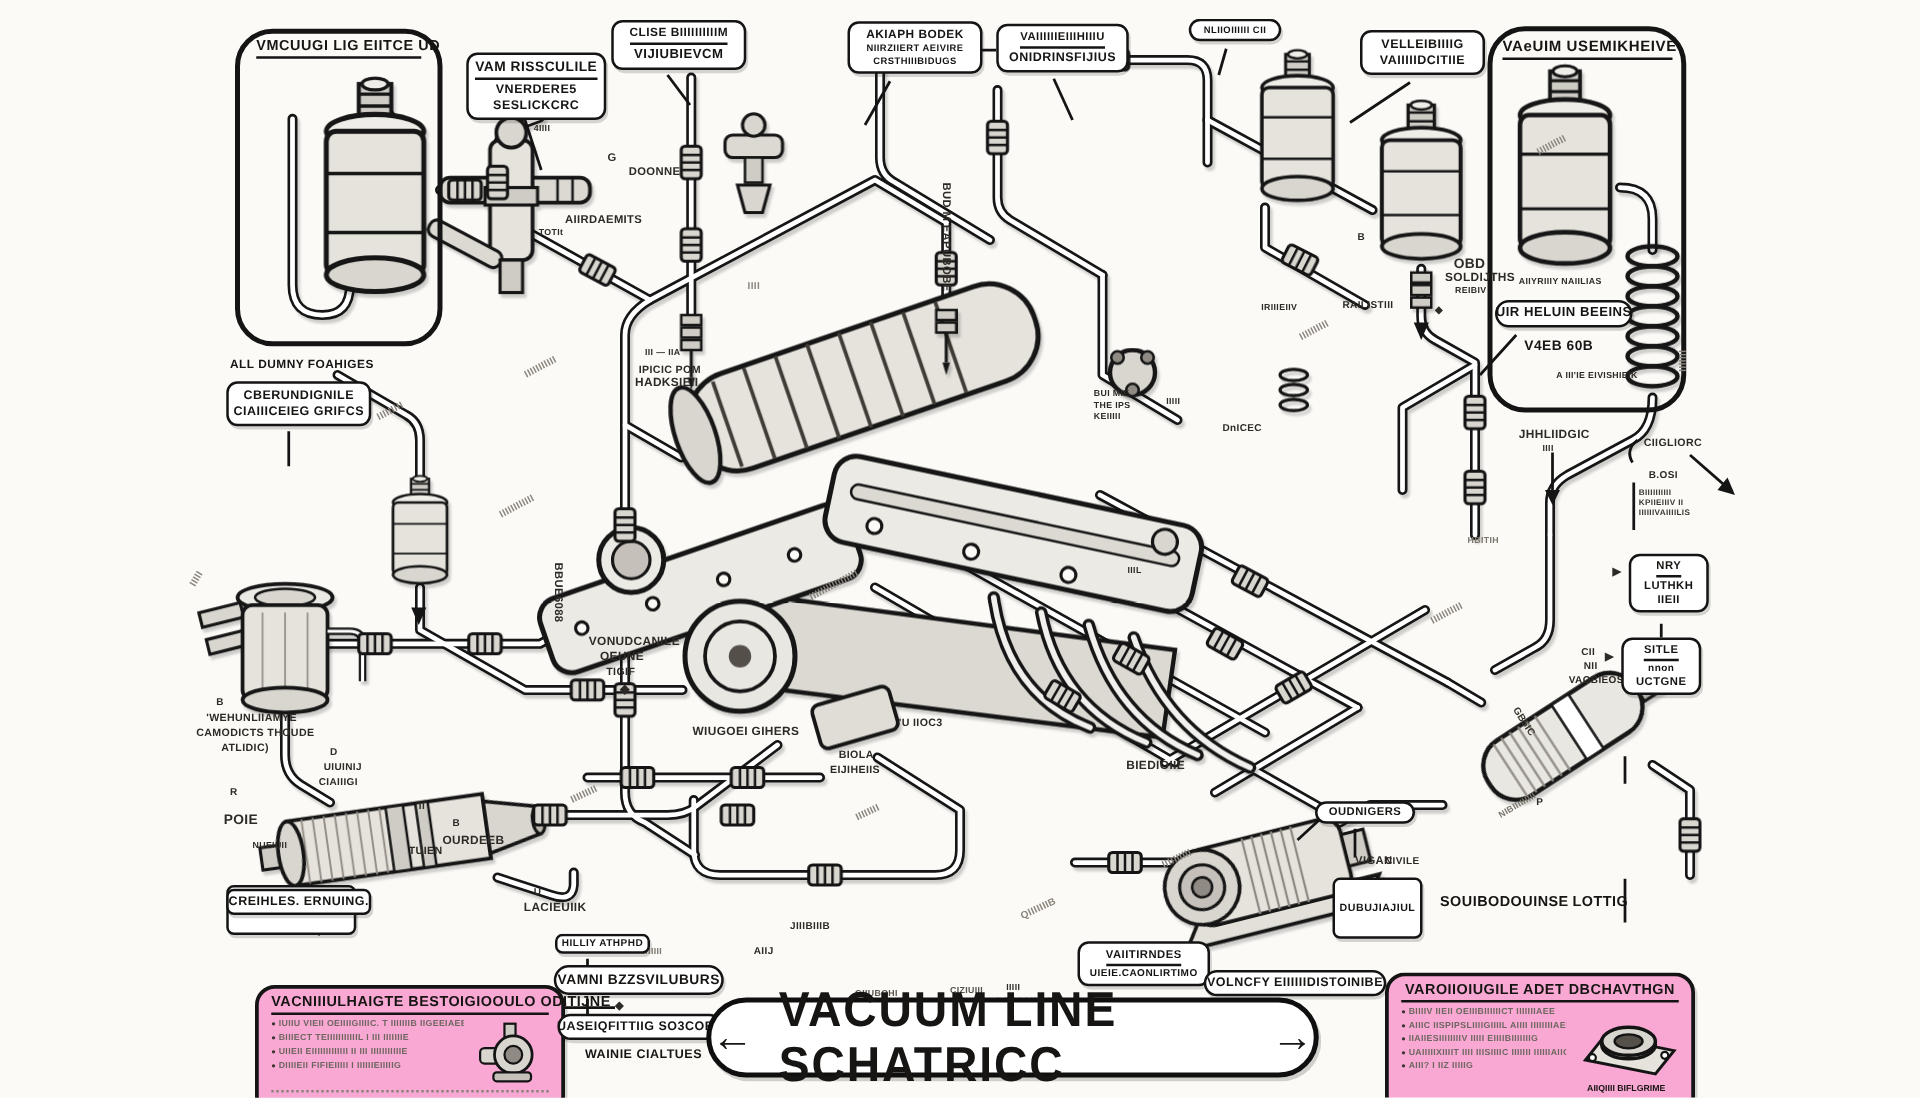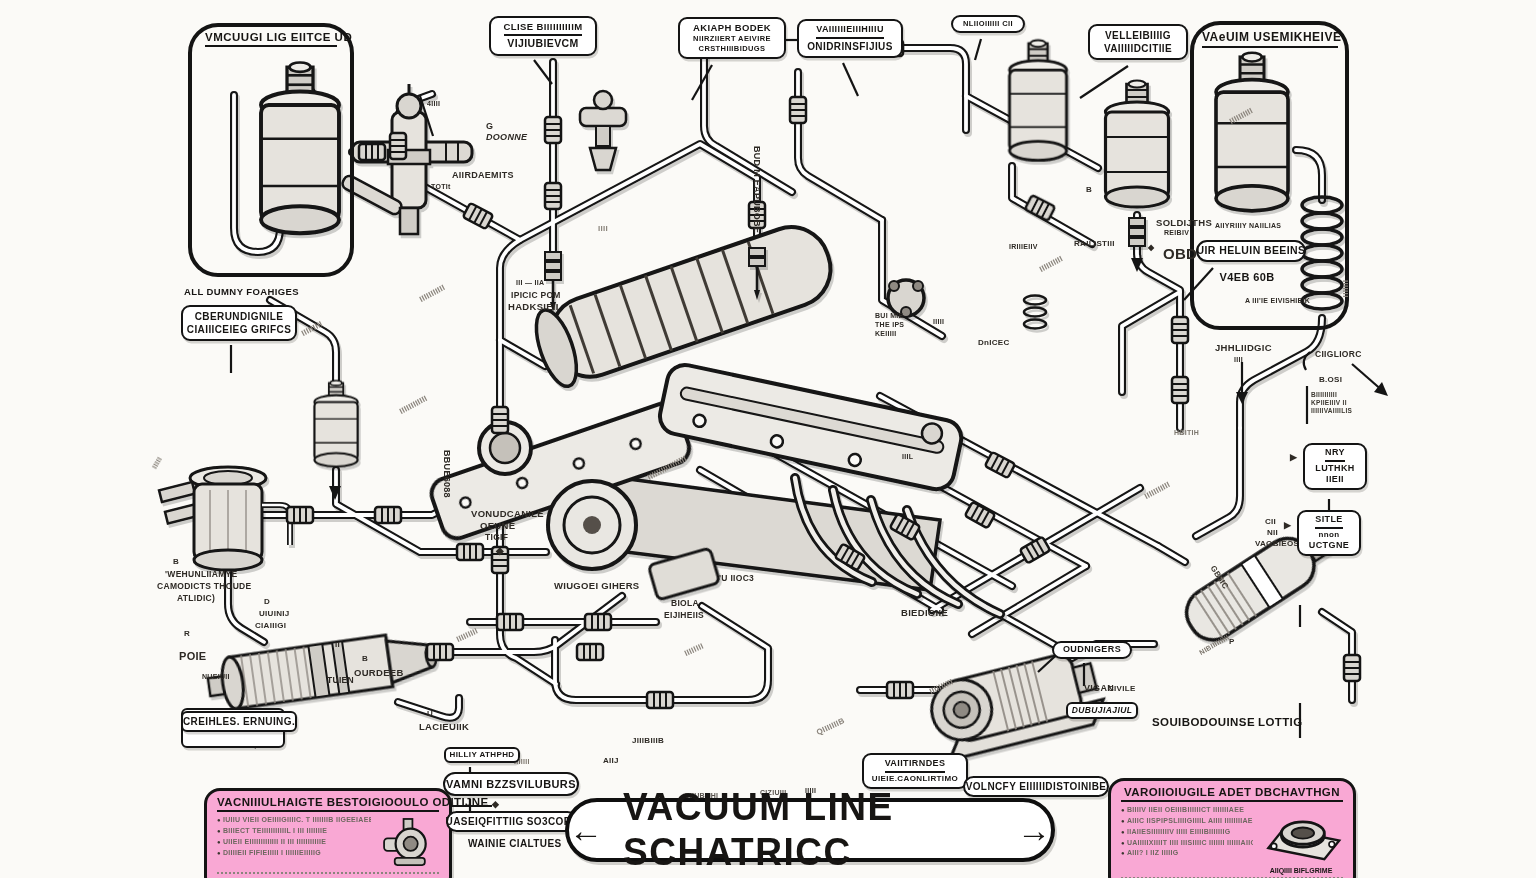--- a/index.html
+++ b/index.html
@@ -421,20 +421,25 @@
 
     <g>
       <rect x="190" y="25" width="162" height="250" rx="28" fill="none" stroke="#141414" stroke-width="4"></rect>
       <rect x="1192" y="23" width="155" height="305" rx="28" fill="none" stroke="#141414" stroke-width="4"></rect>
     </g>
   </svg>
 
   <div class="ttl" style="left:205px;top:31px;width:132px;font-size:11.5px;">VMCUUGI LIG EIITCE UD</div>
   <div class="ttl" style="left:1202px;top:30px;width:136px;font-size:12px;">VAeUIM USEMIKHEIVE</div>
 
+  <div class="box" style="left:373px;top:42px;width:96px;">
+    <span class="ln u">VAM RISSCULILE</span>
+    <span class="ln" style="font-size:10px">VNERDERE5</span>
+    <span class="ln" style="font-size:10px">SESLICKCRC</span>
+  </div>
   <div class="box" style="left:489px;top:16px;width:92px;">
     <span class="ln u" style="font-size:9.5px">CLISE BIIIIIIIIIIM</span>
     <span class="ln" style="font-size:10.5px">VIJIUBIEVCM</span>
   </div>
   <div class="box" style="left:678px;top:17px;width:92px;">
     <span class="ln" style="font-size:9.5px">AKIAPH BODEK</span>
     <span class="ln sm">NIIRZIIERT AEIVIRE</span>
     <span class="ln sm">CRSTHIIIBIDUGS</span>
   </div>
   <div class="box" style="left:797px;top:19px;width:90px;">
@@ -506,21 +511,21 @@
   <div class="box" style="left:862px;top:753px;width:90px;">
     <span class="ln u" style="font-size:9px">VAIITIRNDES</span>
     <span class="ln" style="font-size:8px">UIEIE.CAONLIRTIMO</span>
   </div>
   <div class="box pill" style="left:963px;top:776px;width:132px;padding:2px 5px;">
     <span class="ln" style="font-size:10px">VOLNCFY EIIIIIIDISTOINIBE</span>
   </div>
   <div class="box" style="left:1052px;top:641px;width:68px;padding:1px 4px;">
     <span class="ln" style="font-size:9px">OUDNIGERS</span>
   </div>
-  <div class="box" style="left:1066px;top:702px;width:62px;padding:1px 3px;border-radius:6px;font-style:italic;">
+  <div class="box" style="left:1066px;top:702px;width:62px;padding:17px 3px;border-radius:6px;">
     <span class="ln" style="font-size:8.5px">DUBUJIAJIUL</span>
   </div>
 
   <div class="pl" style="left:1152px;top:716px;font-size:11.5px;">SOUIBODOUINSE</div>
   <div class="pl" style="left:1258px;top:716px;font-size:11.5px;">LOTTIG</div>
 
   <div class="box" style="left:1303px;top:443px;width:54px;padding:2px 3px;">
     <span class="ln u" style="font-size:9px">NRY</span>
     <span class="ln" style="font-size:9px">LUTHKH</span>
     <span class="ln" style="font-size:9px">IIEII</span>
@@ -552,21 +557,21 @@
         </svg>
         <span class="cap">AIIQIIII BIFLGRIME</span>
       </div>
     </div>
     <div class="dash"></div>
   </div>
 
   <div>
       <span class="il" style="left: 427px; top: 100px; font-size: 7px;">4IIII</span>
       <span class="il" style="left: 486px; top: 121px; font-size: 9px;">G</span>
-      <span class="il" style="left: 486px; top: 132px; font-size: 9px; font-style: italic;">DOONNE</span>
+      <span class="il" style="left: 503px; top: 132px; font-size: 9px;">DOONNE</span>
       <span class="il" style="left: 452px; top: 170px; font-size: 9px;">AIIRDAEMITS</span>
       <span class="il" style="left: 431px; top: 183px; font-size: 7px;">TOTIt</span>
       <span class="il" style="left: 516px; top: 279px; font-size: 7px;">III — IIA</span>
       <span class="il" style="left: 511px; top: 290px; font-size: 8.5px;">IPICIC POM</span>
       <span class="il" style="left: 508px; top: 301px; font-size: 9.5px;">HADKSIEII</span>
       <span class="il" style="left: 762px; top: 146px; font-size: 9px; transform: rotate(90deg);">BUD M EAPUBOBE</span>
       <span class="il" style="left: 452px; top: 450px; font-size: 9px; transform: rotate(90deg);">BBUE6088</span>
       <span class="il" style="left: 471px; top: 508px; font-size: 9.5px;">VONUDCANILE</span>
       <span class="il" style="left: 480px; top: 520px; font-size: 9.5px;">OEUNE</span>
       <span class="il" style="left: 485px; top: 532px; font-size: 8.5px;">TIGIF</span>
@@ -579,21 +584,21 @@
       <span class="il" style="left: 603px; top: 756px; font-size: 8px;">AIIJ</span>
       <span class="il" style="left: 901px; top: 607px; font-size: 9.5px;">BIEDIOIIE</span>
       <span class="il" style="left: 875px; top: 312px; font-size: 7px;">BUI MIE</span>
       <span class="il" style="left: 875px; top: 321px; font-size: 7px;">THE IPS</span>
       <span class="il" style="left: 875px; top: 330px; font-size: 7px;">KEIIIII</span>
       <span class="il" style="left: 933px; top: 318px; font-size: 7px;">IIIII</span>
       <span class="il" style="left: 978px; top: 338px; font-size: 8px;">DnICEC</span>
       <span class="il" style="left: 1009px; top: 243px; font-size: 7px;">IRIIIEIIV</span>
       <span class="il" style="left: 1086px; top: 185px; font-size: 8px;">B</span>
       <span class="il" style="left: 1074px; top: 195px; font-size: 8px; margin-top: 44px;">RAILISTIII</span>
-      <span class="il" style="left: 1163px; top: 205px; font-size: 15px; margin-top: 40px;">OBD</span>
+      <span class="il" style="left: 1163px; top: 205px; font-size: 11px;">OBD</span>
       <span class="il" style="left: 1156px; top: 217px; font-size: 9.5px;">SOLDIJTHS</span>
       <span class="il" style="left: 1164px; top: 229px; font-size: 7px;">REIBIV</span>
       <span class="il" style="left: 1148px; top: 243px; font-size: 8px;">◆</span>
       <span class="il" style="left: 1215px; top: 222px; font-size: 7px;">AIIYRIIIY NAIILIAS</span>
       <span class="il" style="left: 1245px; top: 297px; font-size: 7px;">A III'IE EIVISHIEIK</span>
       <span class="il" style="left: 1215px; top: 342px; font-size: 9.5px;">JHHLIIDGIC</span>
       <span class="il" style="left: 1234px; top: 356px; font-size: 7px;">IIII</span>
       <span class="il" style="left: 1315px; top: 349px; font-size: 8.5px;">CIIGLIORC</span>
       <span class="il" style="left: 1319px; top: 375px; font-size: 8px;">B.OSI</span>
       <span class="il" style="left: 1311px; top: 391px; font-size: 6.5px; color: rgb(59, 55, 47);">BIIIIIIIIII</span>

